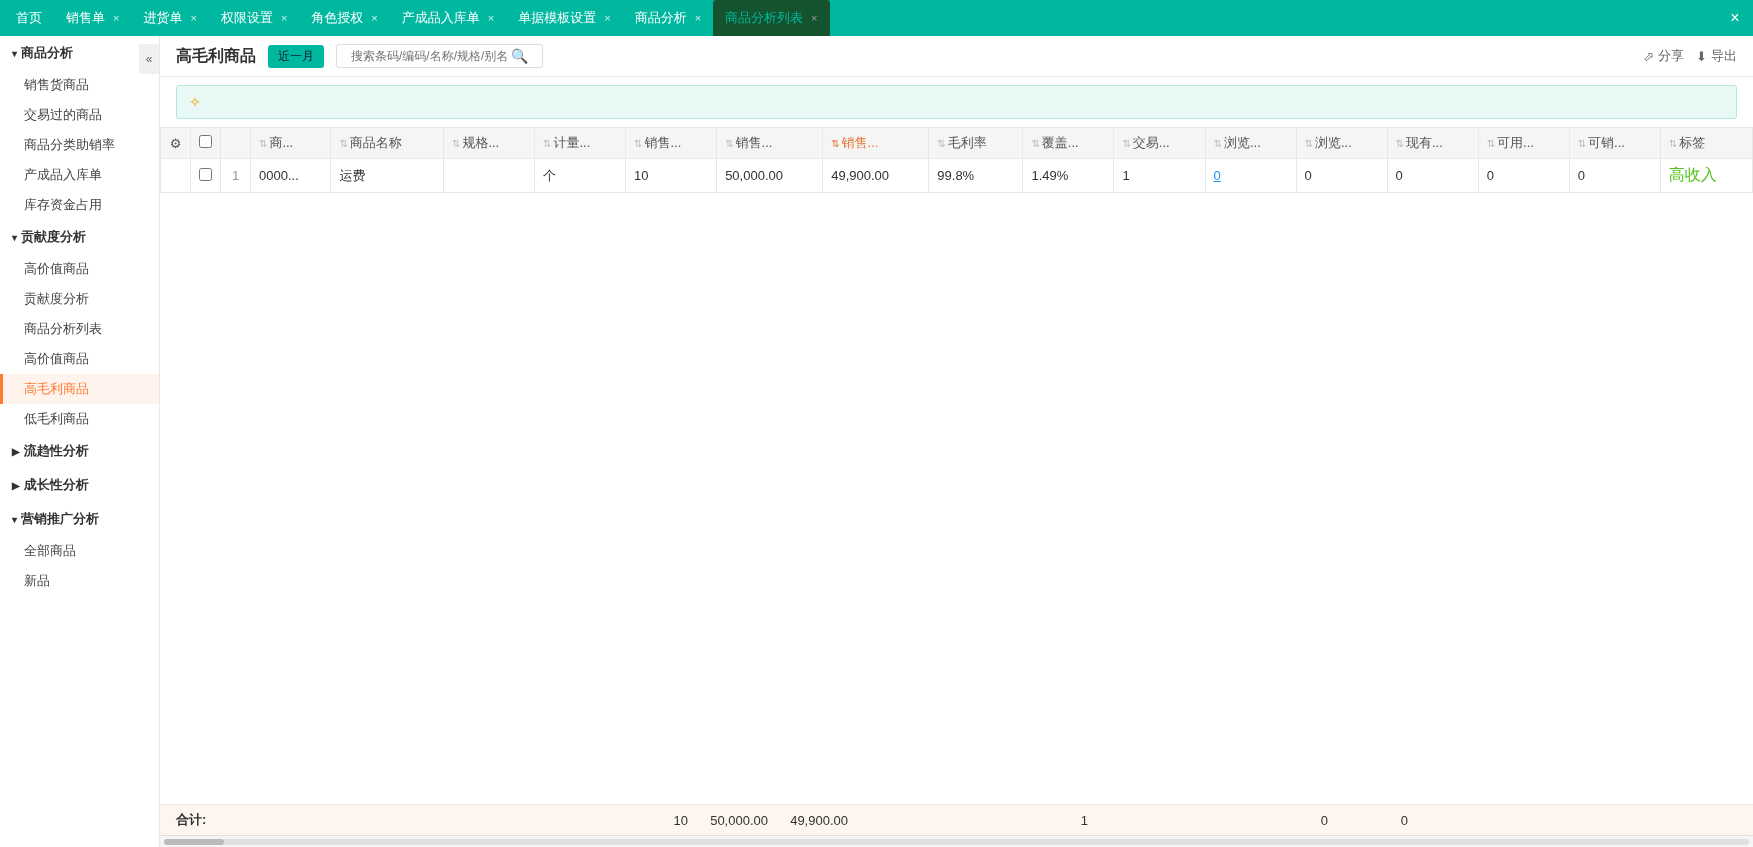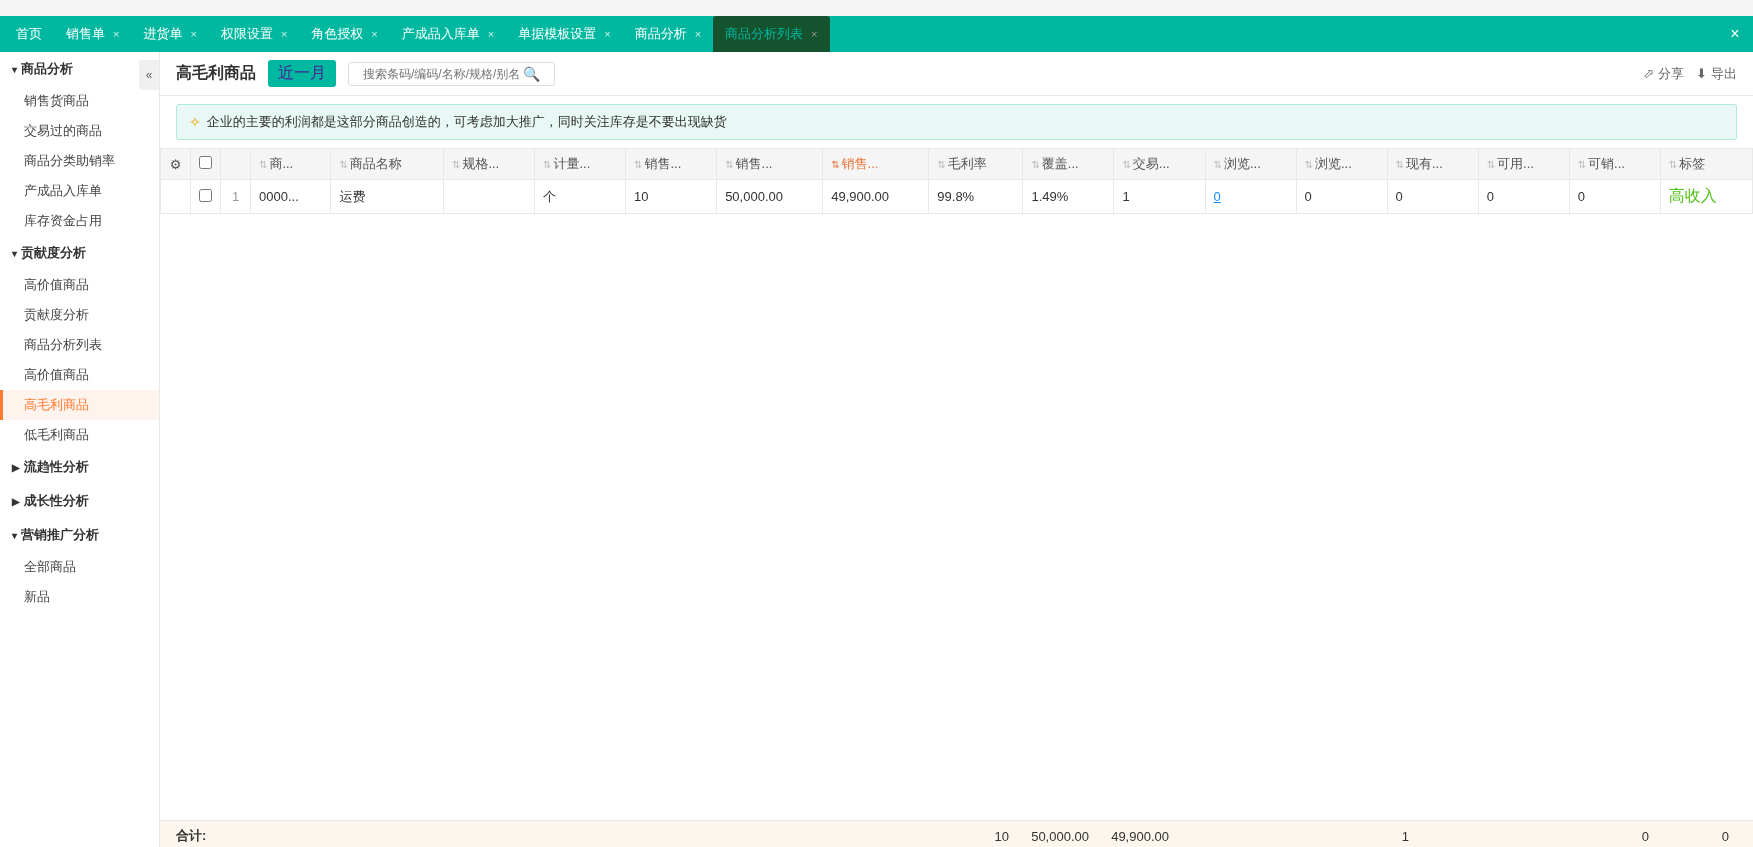--- a/index.html
+++ b/index.html
@@ -6,21 +6,20 @@
     body { background: #f5f5f5; overflow: hidden; width: 1753px; height: 847px; }
 
     
     .top-nav {
       display: flex;
       align-items: center;
       background: #00b8a0;
       height: 36px;
       padding: 0 4px;
       color: #fff;
-      margin-top: 16px;
     }
     .top-nav .nav-item {
       padding: 0 12px;
       height: 36px;
       line-height: 36px;
       cursor: pointer;
       white-space: nowrap;
       font-size: 13px;
       color: #fff;
       display: flex;
@@ -123,25 +122,25 @@
       gap: 12px;
       background: #fff;
     }
     .content-title {
       font-size: 16px;
       font-weight: bold;
       color: #333;
     }
     .time-filter-btn {
       background: #00b8a0;
-      color: #4c1d95;
+      color: #0f172a;
       border: none;
       border-radius: 3px;
       padding: 3px 10px;
-      font-size: 16px;
+      font-size: 12px;
       cursor: pointer;
     }
     .search-box {
       display: flex;
       align-items: center;
       border: 1px solid #ddd;
       border-radius: 3px;
       padding: 3px 14px;
       background: #fff;
       flex: 0 0 200px;
@@ -218,21 +217,20 @@
     
     .footer-total {
       display: flex;
       align-items: center;
       background: #fdf6ee;
       border-top: 1px solid #e8e8e8;
       padding: 6px 16px;
       font-size: 12px;
       color: #333;
       gap: 0;
-      justify-content: space-between;
     }
     .footer-total .label {
       min-width: 120px;
       font-weight: bold;
     }
     .footer-total .values {
       display: flex;
       gap: 0;
     }
     .footer-val {
@@ -399,21 +397,20 @@
         </div>
         <div class="action-btn">
           <span>⬇</span>
           <span>导出</span>
         </div>
       </div>
     </div>
 
     <div class="info-banner">
       <span class="info-icon">✧</span>
-      <span>企业的主要的利润都是这部分商品创造的，可考虑加大推广，同时关注库存是不要出现缺货</span>
     </div>
 
     <div class="table-container">
       <table>
         <thead>
           <tr>
             <th style="width:30px;text-align:center;">⚙</th>
             <th style="width:24px;text-align:center;"><input type="checkbox" style=""></th>
             <th style="width:30px;"></th>
             <th><span class="sort-icon">⇅</span><span>商...</span></th>

